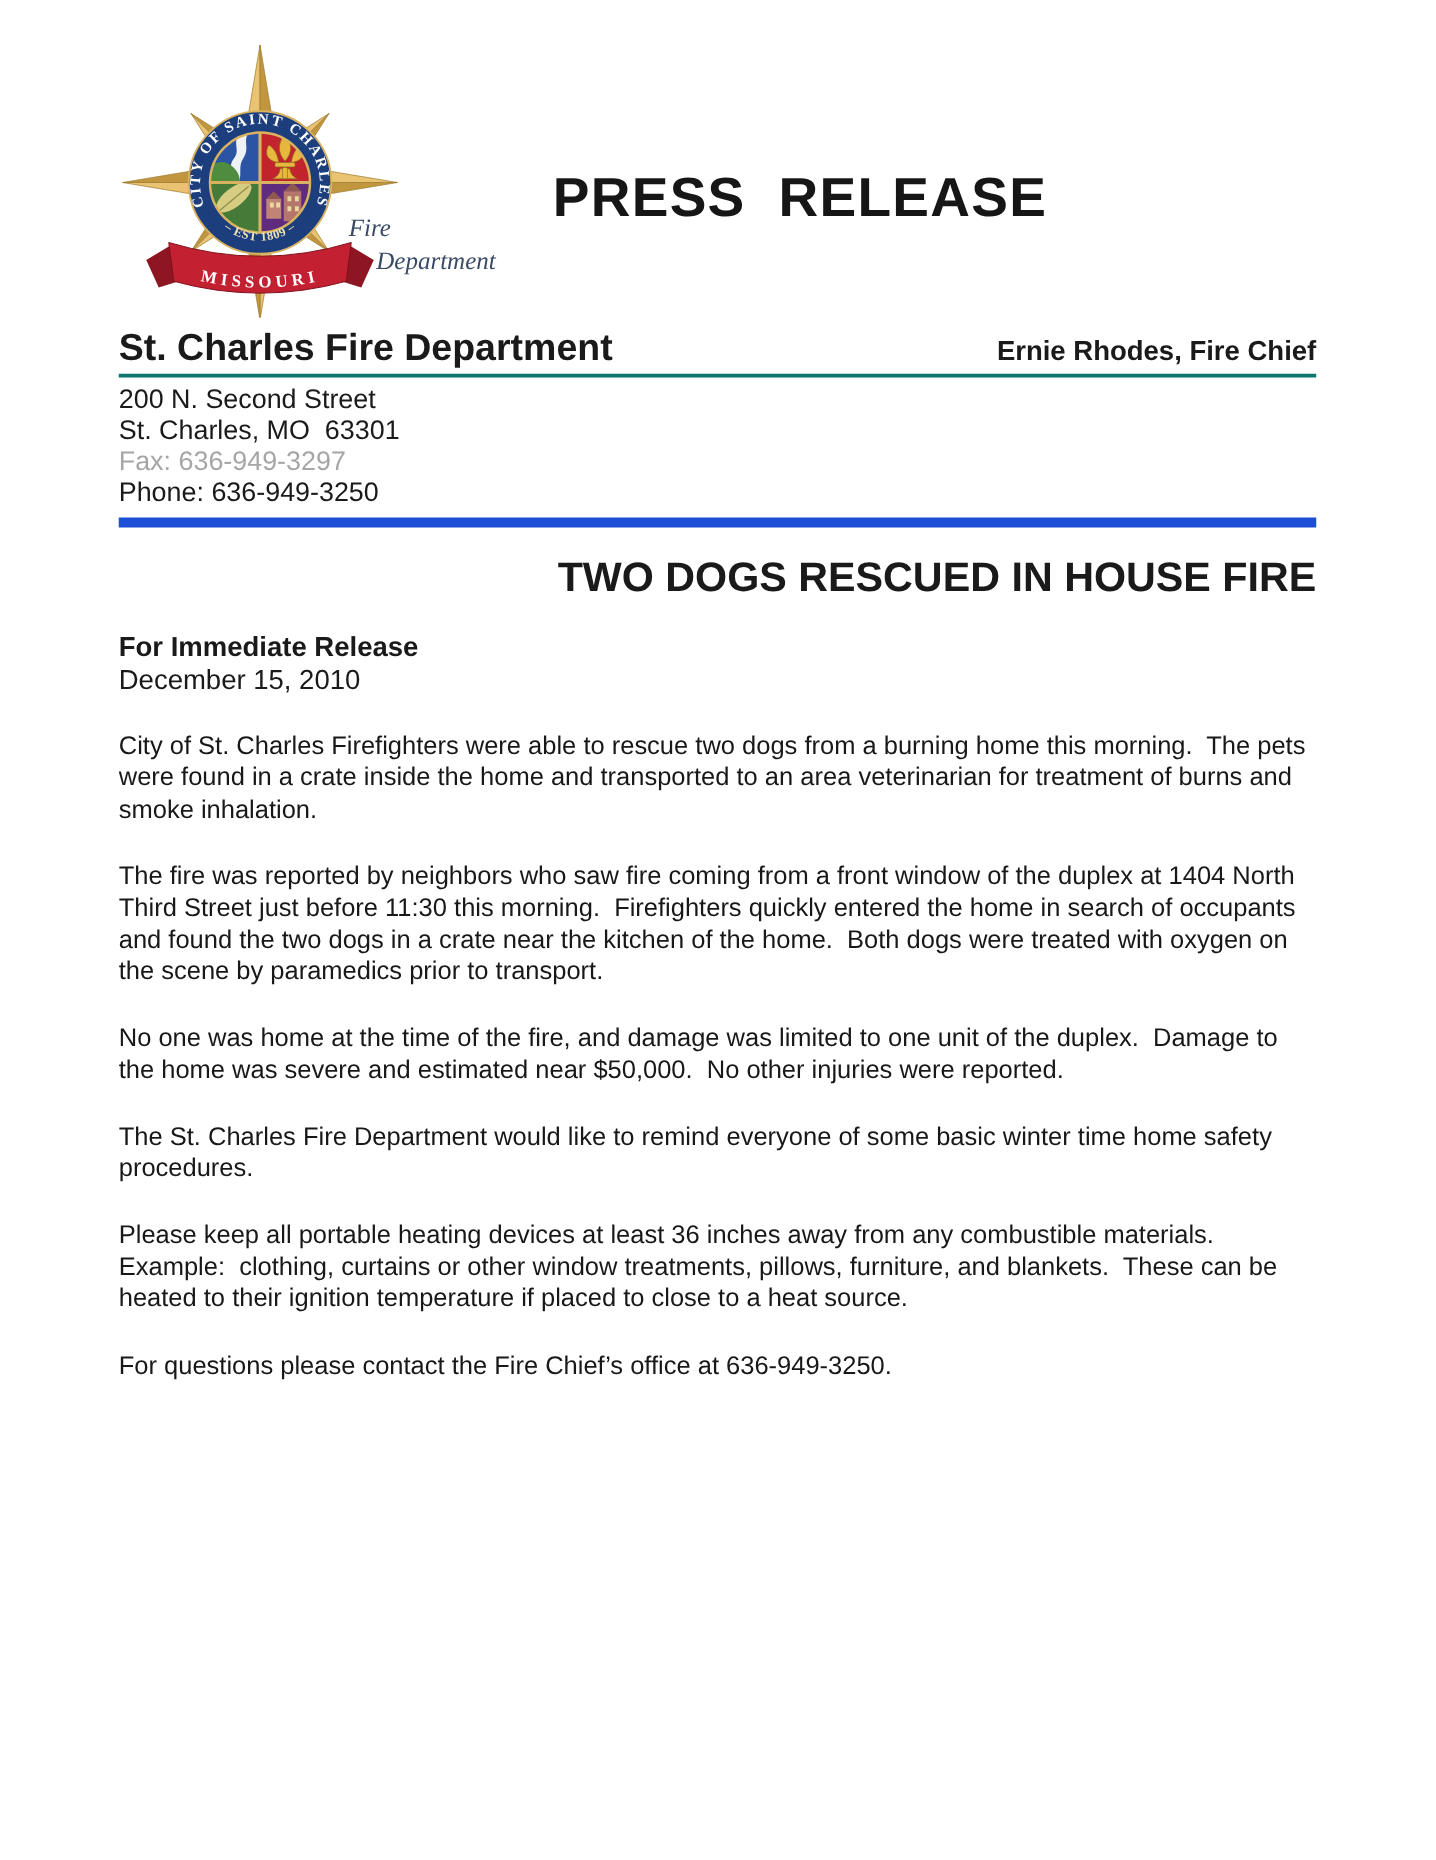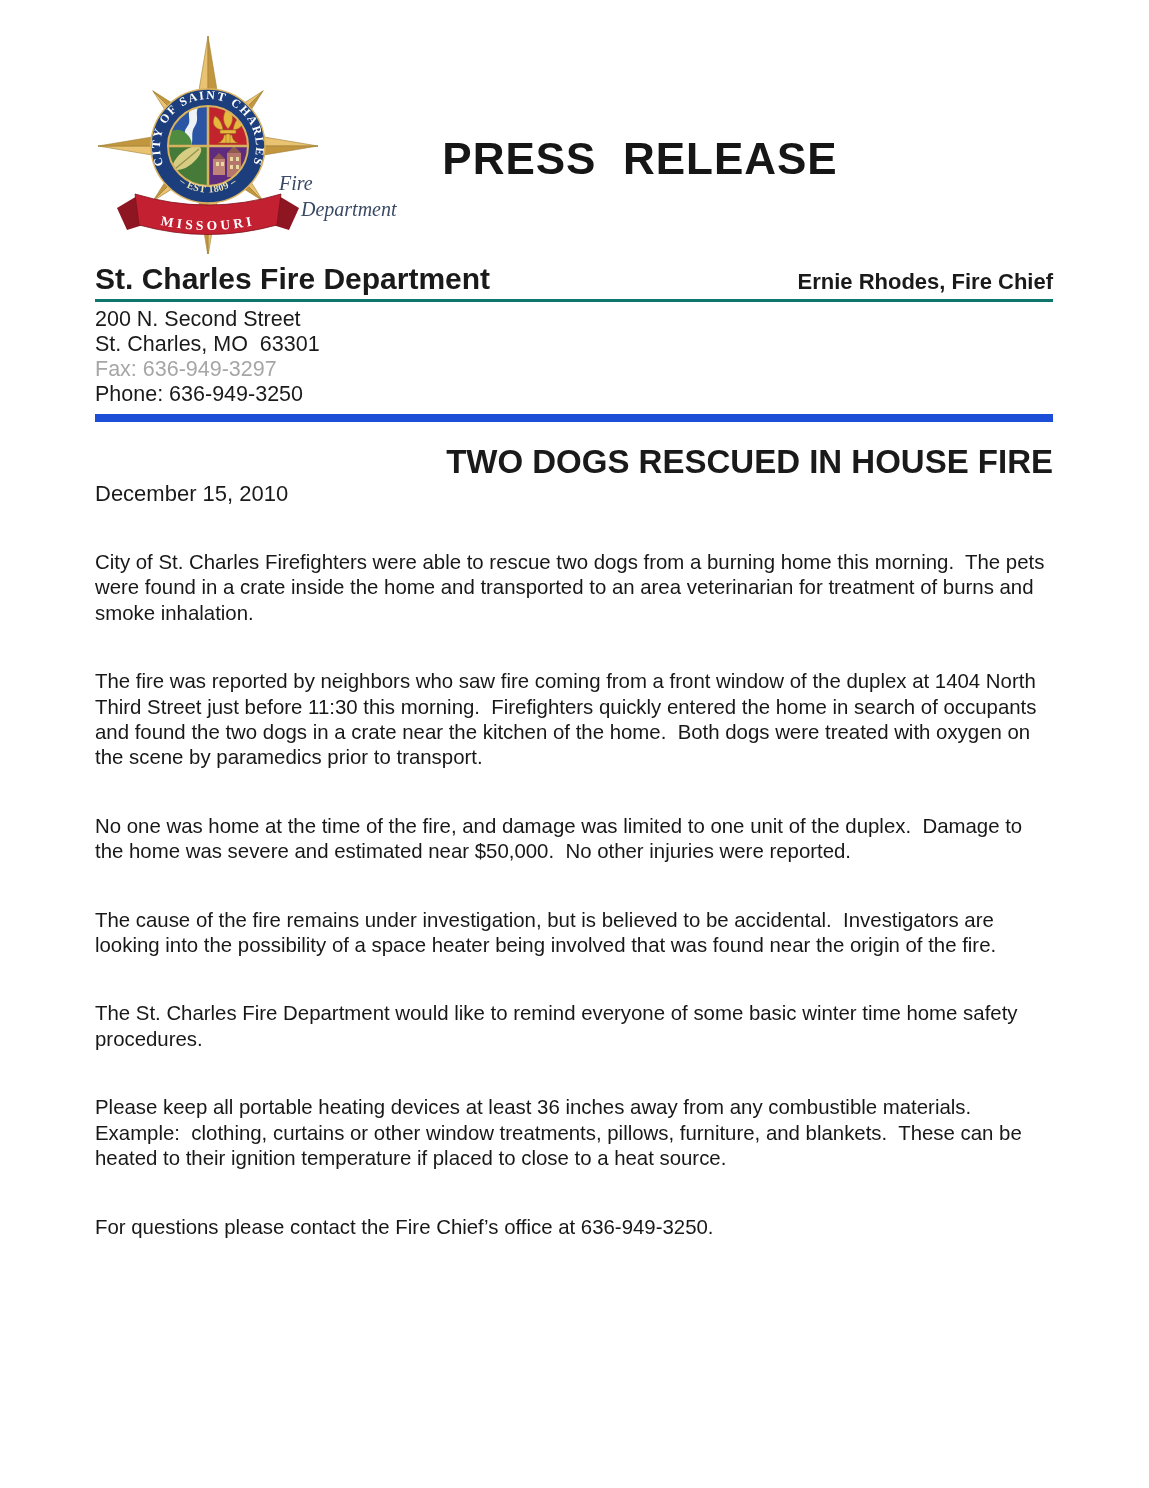--- a/index.html
+++ b/index.html
@@ -44,21 +44,21 @@
 
   
   .headline{
     margin-top:21px;text-align:right;
     font-size:33px;font-weight:bold;line-height:38px;white-space:pre;
   }
   .immediate{margin-top:24px;font-size:22px;font-weight:bold;line-height:26px;}
   .date-line{font-size:22px;line-height:26px;}
   .contact-line{margin-top:22px;font-size:22px;font-weight:bold;line-height:26px;white-space:pre;}
   .para{
-    margin-top:43px;font-size:20.4px;line-height:25.4px;
+    margin-top:28px;font-size:20.4px;line-height:25.4px;
     white-space:pre-wrap;color:#181818;
   }
 
   
   .st-l{fill:#E9C272;stroke:#A08134;stroke-width:.6;}
   .st-d{fill:#C2953F;stroke:#A08134;stroke-width:.6;}
   .seal-arc{font-family:"Liberation Serif", serif;font-weight:bold;font-size:12px;letter-spacing:1.8px;fill:#ffffff;}
   .seal-est{font-family:"Liberation Serif", serif;font-weight:bold;font-size:10px;letter-spacing:.5px;fill:#EDE2B5;}
   .ribbon-text{font-family:"Liberation Serif", serif;font-weight:bold;font-size:13.5px;letter-spacing:3.5px;fill:#ffffff;}
 </style>
@@ -173,25 +173,25 @@
     </div>
     <div class="addr-row">
       <span>200 N. Second Street</span>
       <span>St. Charles, MO  63301</span>
       <span class="fax">Fax: 636-949-3297</span>
       <span>Phone: 636-949-3250</span>
     </div>
 
     <div class="headline">TWO DOGS RESCUED IN HOUSE FIRE</div>
 
+    <div class="immediate">For Immediate Release</div>
     <div class="date-line">December 15, 2010</div>
 
 
     <p class="para">City of St. Charles Firefighters were able to rescue two dogs from a burning home this morning.  The pets were found in a crate inside the home and transported to an area veterinarian for treatment of burns and smoke inhalation.</p>
     <p class="para">The fire was reported by neighbors who saw fire coming from a front window of the duplex at 1404 North Third Street just before 11:30 this morning.  Firefighters quickly entered the home in search of occupants and found the two dogs in a crate near the kitchen of the home.  Both dogs were treated with oxygen on the scene by paramedics prior to transport.</p>
     <p class="para">No one was home at the time of the fire, and damage was limited to one unit of the duplex.  Damage to the home was severe and estimated near $50,000.  No other injuries were reported.</p>
-    <p class="para">The cause of the fire remains under investigation, but is believed to be accidental.  Investigators are looking into the possibility of a space heater being involved that was found near the origin of the fire.</p>
     <p class="para">The St. Charles Fire Department would like to remind everyone of some basic winter time home safety procedures.</p>
     <p class="para">Please keep all portable heating devices at least 36 inches away from any combustible materials.  Example:  clothing, curtains or other window treatments, pillows, furniture, and blankets.  These can be heated to their ignition temperature if placed to close to a heat source.</p>
     <p class="para">For questions please contact the Fire Chief’s office at 636-949-3250.</p>
 
   </div>
 </div>
 
 </body></html>

